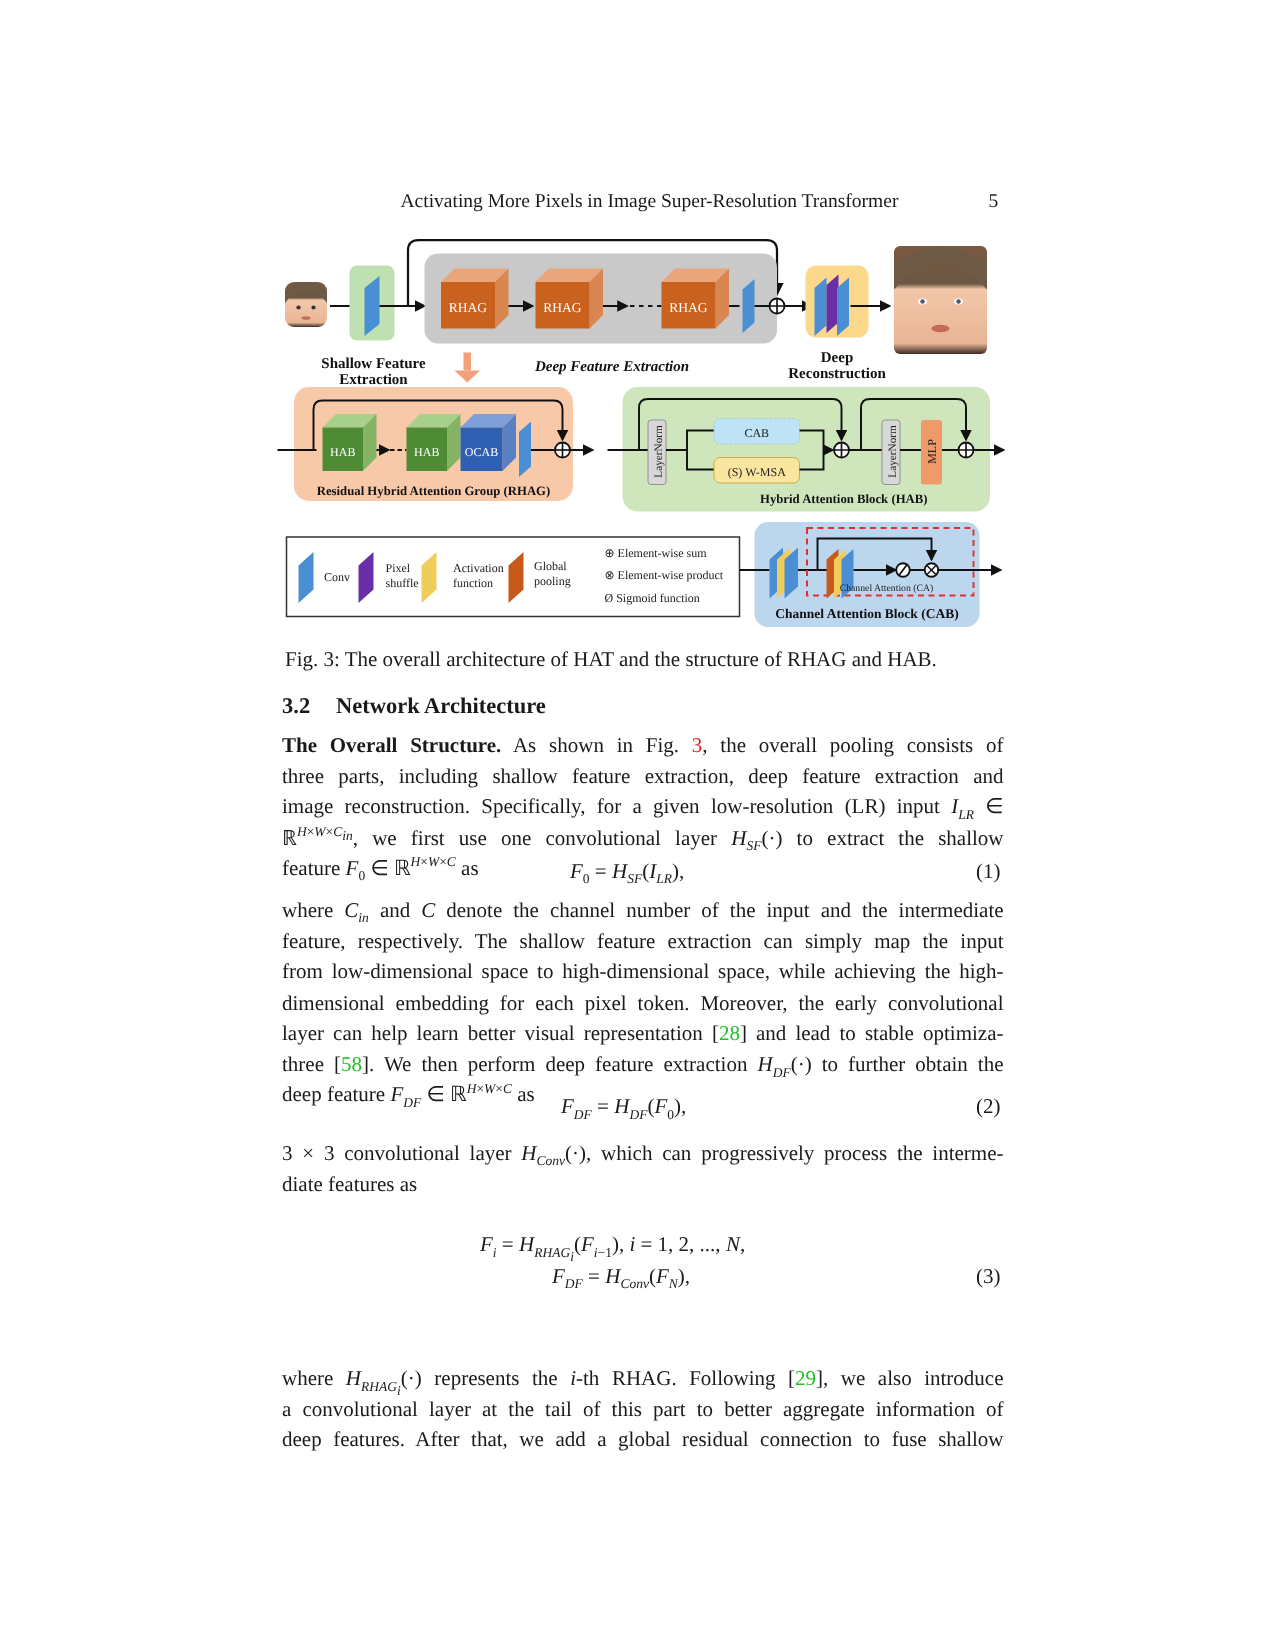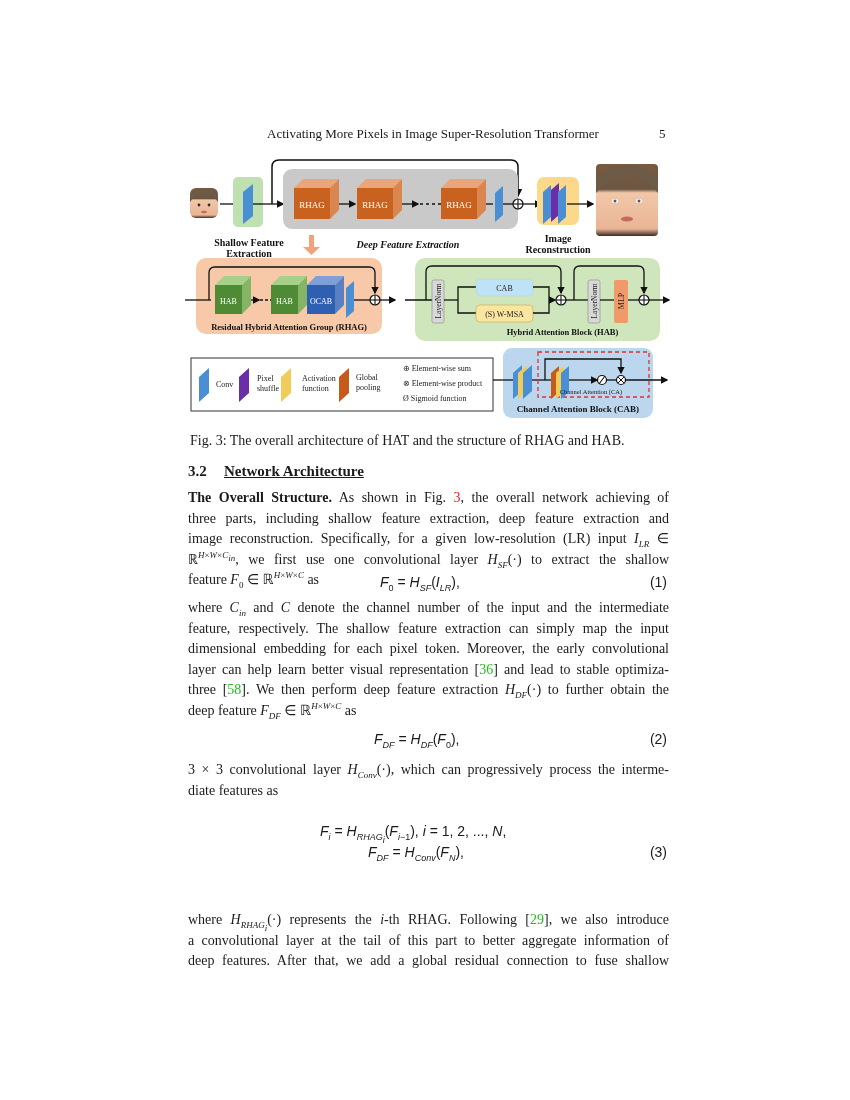--- a/index.html
+++ b/index.html
@@ -10,34 +10,34 @@
   .running-head .title { position: absolute; left: 0; top: 0; white-space: nowrap; }
   .running-head .pageno { position: absolute; left: 392px; top: 0; }
 
   .figure { position: absolute; left: 183px; top: 155px; width: 490px; height: 270px; }
   .fig-label { position: absolute; font-family: "Liberation Serif", serif; font-weight: bold;
                font-size: 10px; text-align: center; line-height: 11px; color: #111; }
   .caption { position: absolute; left: 190px; top: 433px; font-family: "Liberation Serif", serif;
              font-size: 14px; white-space: nowrap; }
 
   .section { position: absolute; left: 188px; top: 463px; font-family: "Liberation Serif", serif;
-             font-size: 15px; font-weight: bold; text-decoration: underline; }
+             font-size: 15px; font-weight: bold; }
   .section .num { display: inline-block; width: 36px; }
 
   .para { position: absolute; left: 188px; width: 481px; font-family: "Liberation Serif", serif;
           font-size: 14px; line-height: 20.5px; text-align: justify; }
   .para .line { display: block; white-space: nowrap; text-align-last: justify; }
   .para .line.last { text-align-last: left; }
   .para b { font-weight: bold; }
   .ref-red { color: #e02020; }
   .ref-green { color: #1fbf1f; }
   i { font-style: italic; }
   sub, sup { font-size: 9px; line-height: 0; }
 
-  .eq { position: absolute; left: 188px; width: 481px; font-family: Liberation Sans, sans-serif;
+  .eq { position: absolute; left: 188px; width: 481px; font-family: Liberation Serif, serif;
         font-size: 14px; height: 20px; }
   .eq .body { position: absolute; white-space: nowrap; }
   .eq .num { position: absolute; right: 2px; }
 </style>
 </head>
 <body>
 
 <div class="running-head">
   <span class="title">Activating More Pixels in Image Super-Resolution Transformer</span>
   <span class="pageno">5</span>
@@ -226,52 +226,53 @@
     <text x="408" y="239" text-anchor="middle" font-family="Liberation Serif, serif" font-size="6.5" fill="#222">Channel Attention (CA)</text>
   </svg>
 
   
   <div class="fig-label" style="left:22px; top:82px; width:88px;">
     <span>Shallow Feature</span><br>
     <span>Extraction</span>
   </div>
   <div class="fig-label" style="left:160px; top:84px; width:130px;font-style:italic;">Deep Feature Extraction</div>
   <div class="fig-label" style="left:330px; top:78px; width:90px;">
-    <span>Image</span><br>
+    <span>Deep</span><br>
     <span>Reconstruction</span>
   </div>
   <div class="fig-label" style="left:13px; top:167px; width:186px; font-size:8.5px;">Residual Hybrid Attention Group (RHAG)</div>
   <div class="fig-label" style="left:232px; top:172px; width:295px; font-size:8.5px;">Hybrid Attention Block (HAB)</div>
   <div class="fig-label" style="left:320px; top:249px; width:150px; font-size:9px;">Channel Attention Block (CAB)</div>
 </div>
 
 <div class="caption">Fig. 3: The overall architecture of HAT and the structure of RHAG and HAB.</div>
 
 <div class="section">
   <span class="num">3.2</span><span>Network Architecture</span>
 </div>
 
 <div class="para" style="top:488px;">
-  <span class="line"><b>The Overall Structure.</b> <span>As shown in Fig.</span> <a class="ref-red">3</a><span>, the overall network achieving of</span></span>
+  <span class="line"><b>The Overall Structure.</b> <span>As shown in Fig.</span> <a class="ref-red">3</a><span>, the overall pooling consists of</span></span>
   <span class="line">three parts, including shallow feature extraction, deep feature extraction and</span>
   <span class="line"><span>image reconstruction. Specifically, for a given low-resolution (LR) input</span> <i>I</i><sub><i>LR</i></sub> ∈</span>
   <span class="line">ℝ<sup><i>H</i>×<i>W</i>×<i>C<sub>in</sub></i></sup><span>, we first use one convolutional layer</span> <i>H</i><sub><i>SF</i></sub>(·) <span>to extract the shallow</span></span>
   <span class="line last"><span>feature</span> <i>F</i><sub>0</sub> ∈ ℝ<sup><i>H</i>×<i>W</i>×<i>C</i></sup> <span>as</span></span>
 </div>
 
 <div class="eq" style="top:574px;">
   <span class="body" style="left:192px;"><i>F</i><sub>0</sub> = <i>H</i><sub><i>SF</i></sub>(<i>I</i><sub><i>LR</i></sub>),</span>
   <span class="num">(1)</span>
 </div>
 
 <div class="para" style="top:598px;">
   <span class="line"><span>where</span> <i>C</i><sub><i>in</i></sub> <span>and</span> <i>C</i> <span>denote the channel number of the input and the intermediate</span></span>
   <span class="line">feature, respectively. The shallow feature extraction can simply map the input</span>
+  <span class="line">from low-dimensional space to high-dimensional space, while achieving the high-</span>
   <span class="line">dimensional embedding for each pixel token. Moreover, the early convolutional</span>
-  <span class="line"><span>layer can help learn better visual representation</span> [<a class="ref-green">36</a>] <span>and lead to stable optimiza-</span></span>
+  <span class="line"><span>layer can help learn better visual representation</span> [<a class="ref-green">28</a>] <span>and lead to stable optimiza-</span></span>
   <span class="line"><span>three</span> [<a class="ref-green">58</a>]<span>. We then perform deep feature extraction</span> <i>H</i><sub><i>DF</i></sub>(·) <span>to further obtain the</span></span>
   <span class="line last"><span>deep feature</span> <i>F</i><sub><i>DF</i></sub> ∈ ℝ<sup><i>H</i>×<i>W</i>×<i>C</i></sup> <span>as</span></span>
 </div>
 
 <div class="eq" style="top:731px;">
   <span class="body" style="left:186px;"><i>F</i><sub><i>DF</i></sub> = <i>H</i><sub><i>DF</i></sub>(<i>F</i><sub>0</sub>),</span>
   <span class="num">(2)</span>
 </div>
 
 <div class="para" style="top:760px;">

